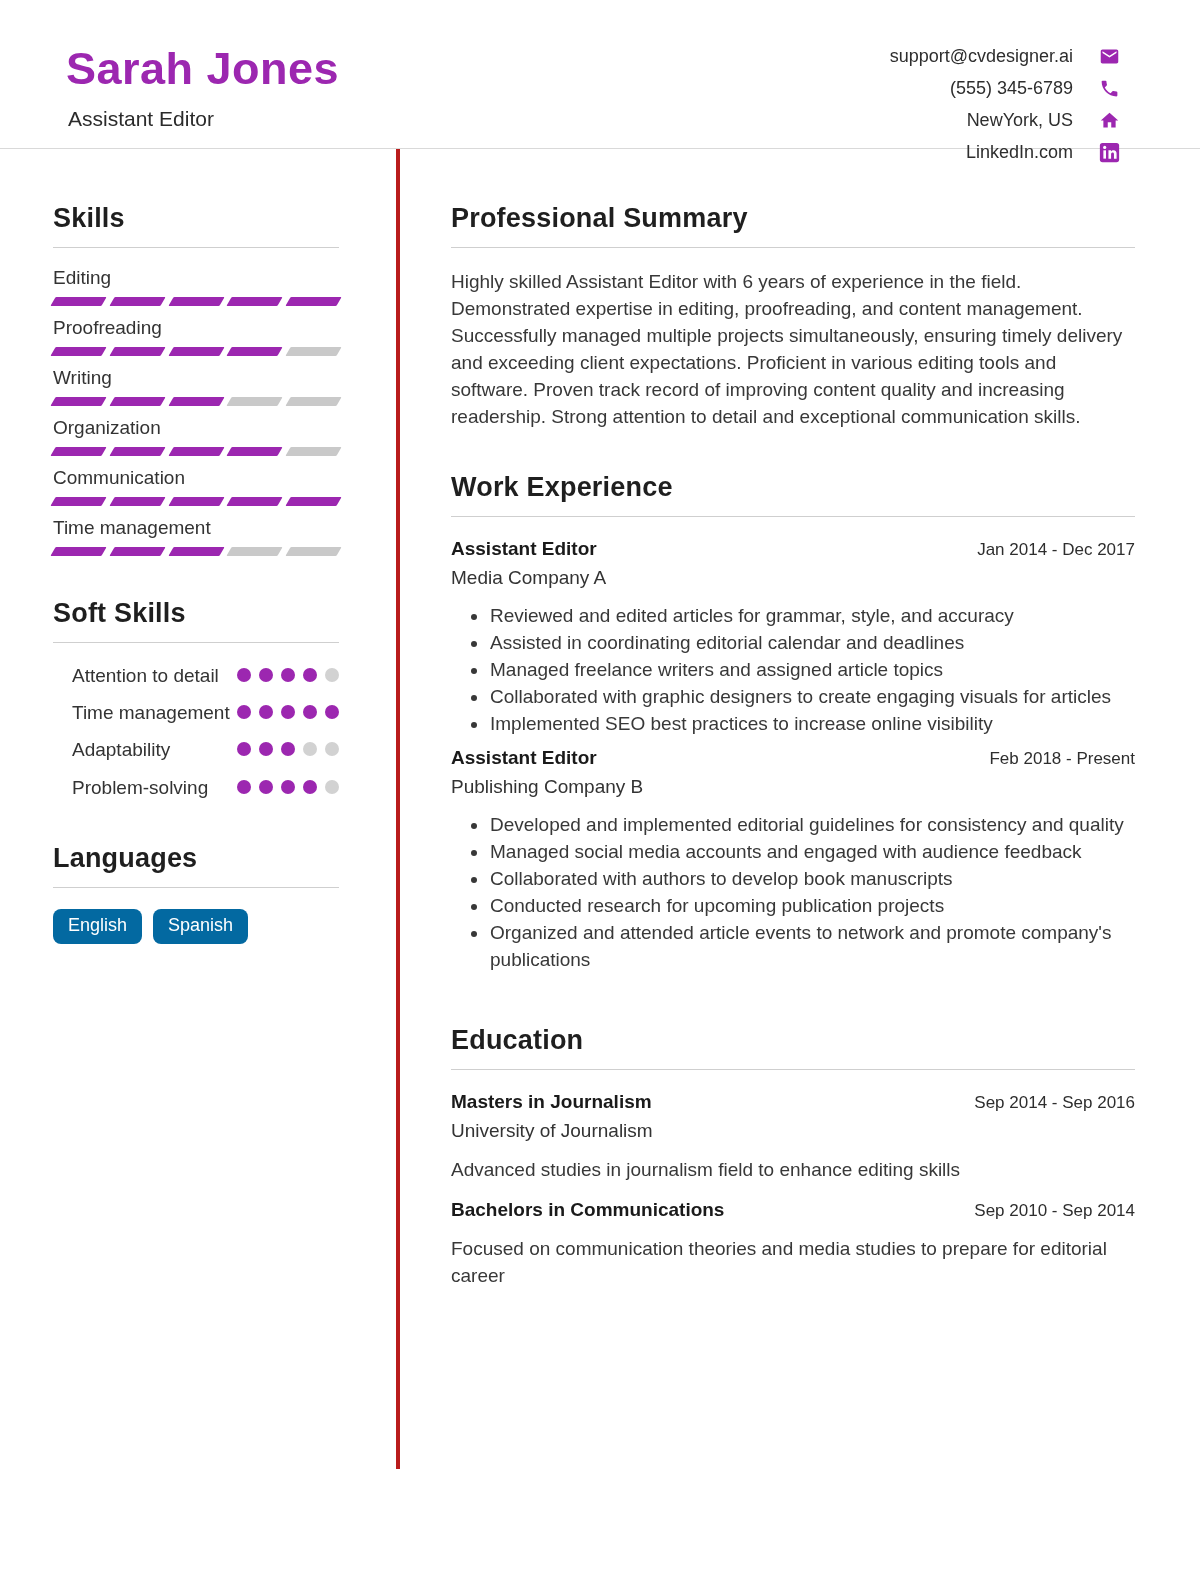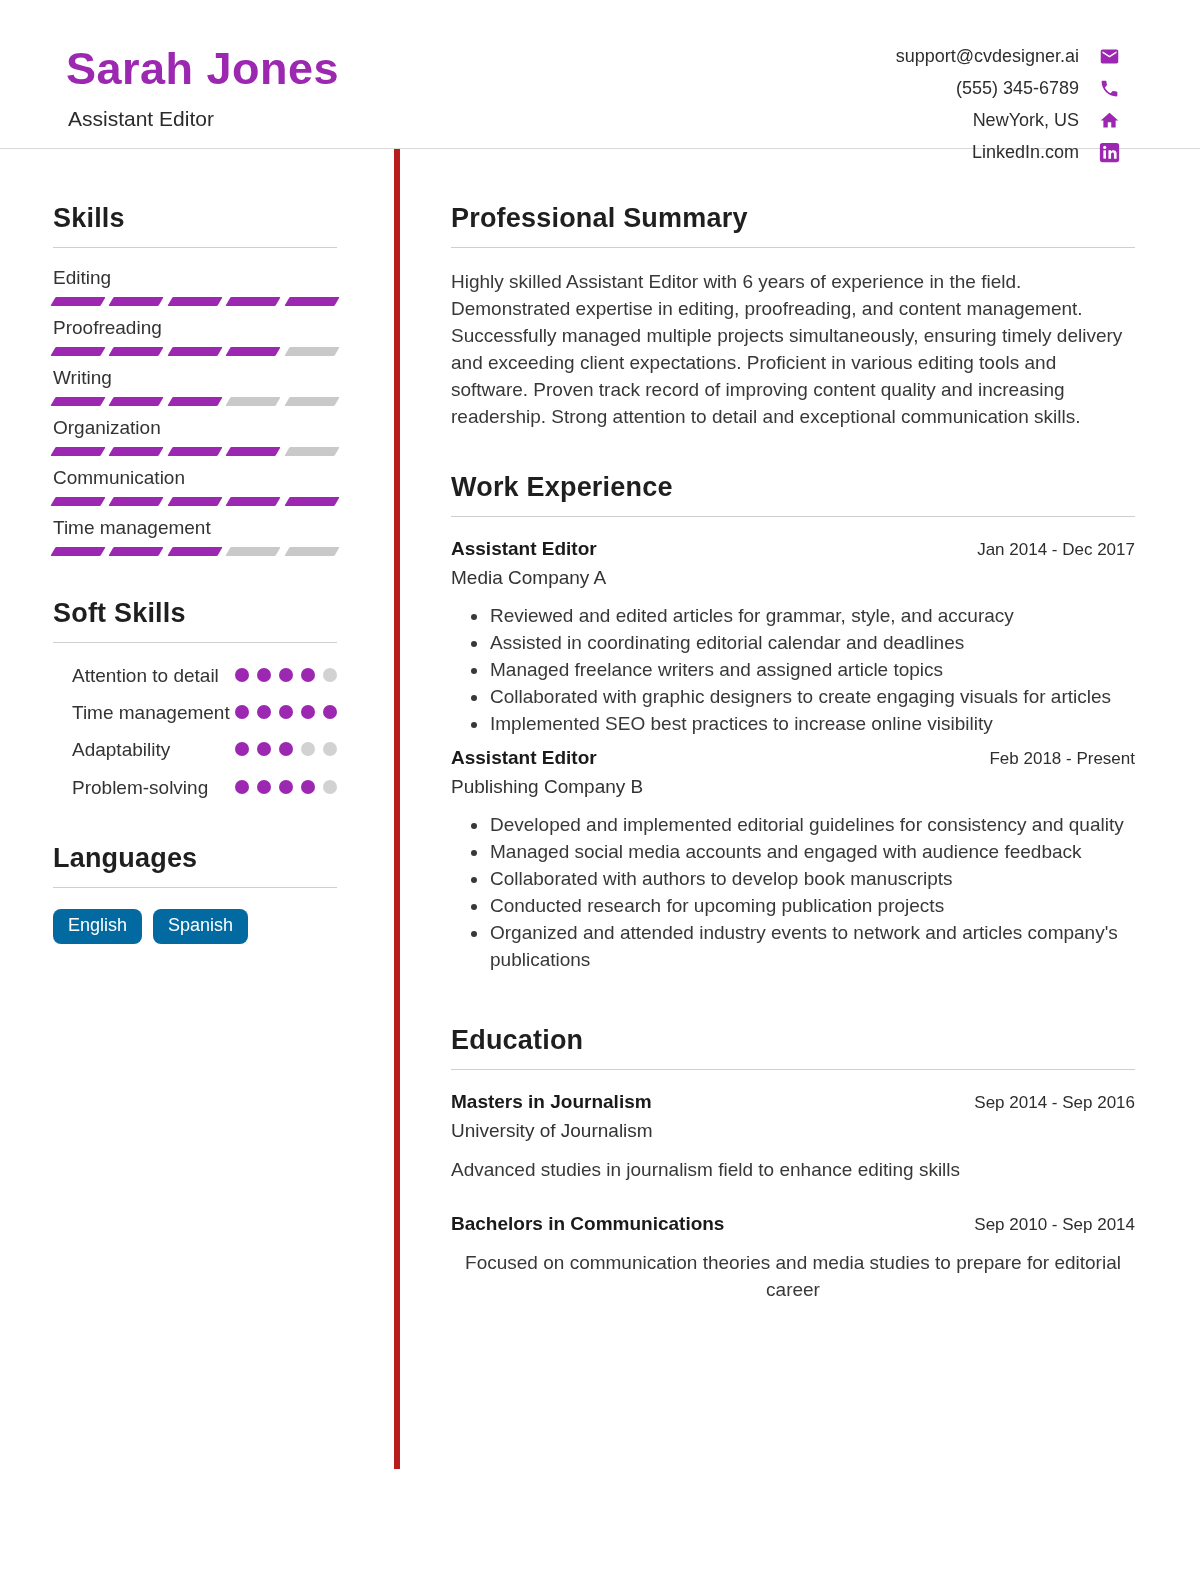--- a/index.html
+++ b/index.html
@@ -32,34 +32,34 @@
     font-size: 21px;
     color: #2b2b2b;
     margin-top: 13px;
     padding-left: 2px;
   }
   .contact { margin-top: 2px; }
   .contact-row {
     display: flex;
     justify-content: flex-end;
     align-items: center;
-    gap: 20px;
+    gap: 26px;
     margin-bottom: 11px;
     font-size: 18px;
     color: #2e2e2e;
   }
   .contact-row .cicon { width: 21px; height: 21px; flex: 0 0 auto; display: block; }
   .cicon svg { width: 100%; height: 100%; display: block; fill: #9c27b0; }
 
   
   .main { display: flex; min-height: 1320px; }
   .left-col {
     width: 400px;
     flex: 0 0 400px;
-    border-right: 6px solid #b91c1c;
+    border-right: 4px solid #b91c1c;
     padding: 54px 57px 0 53px;
   }
   .right-col {
     flex: 1;
     padding: 54px 65px 0 51px;
   }
 
   .section-heading {
     font-size: 27px;
     font-weight: bold;
@@ -340,39 +340,39 @@
         <div class="entry-head">
           <span class="entry-title">Assistant Editor</span>
           <span class="entry-dates">Feb 2018 - Present</span>
         </div>
         <div class="entry-sub">Publishing Company B</div>
         <ul class="entry-bullets">
           <li>Developed and implemented editorial guidelines for consistency and quality</li>
           <li>Managed social media accounts and engaged with audience feedback</li>
           <li>Collaborated with authors to develop book manuscripts</li>
           <li>Conducted research for upcoming publication projects</li>
-          <li>Organized and attended industry events to network and articles company's publications</li>
+          <li>Organized and attended article events to network and promote company's publications</li>
         </ul>
       </div>
     </div>
 
     <div class="sec-gap" style="margin-top: 52px;">
       <div class="section-heading">Education</div>
       <hr class="section-rule">
 
       <div class="entry">
         <div class="entry-head">
           <span class="entry-title">Masters in Journalism</span>
           <span class="entry-dates">Sep 2014 - Sep 2016</span>
         </div>
         <div class="entry-sub">University of Journalism</div>
         <div class="entry-desc">Advanced studies in journalism field to enhance editing skills</div>
       </div>
 
-      <div class="entry" style="margin-top: 30px; text-align: center;">
+      <div class="entry" style="margin-top: 16px;">
         <div class="entry-head">
           <span class="entry-title">Bachelors in Communications</span>
           <span class="entry-dates">Sep 2010 - Sep 2014</span>
         </div>
         <div class="entry-desc">Focused on communication theories and media studies to prepare for editorial career</div>
       </div>
     </div>
 
   </div>
 </div>

